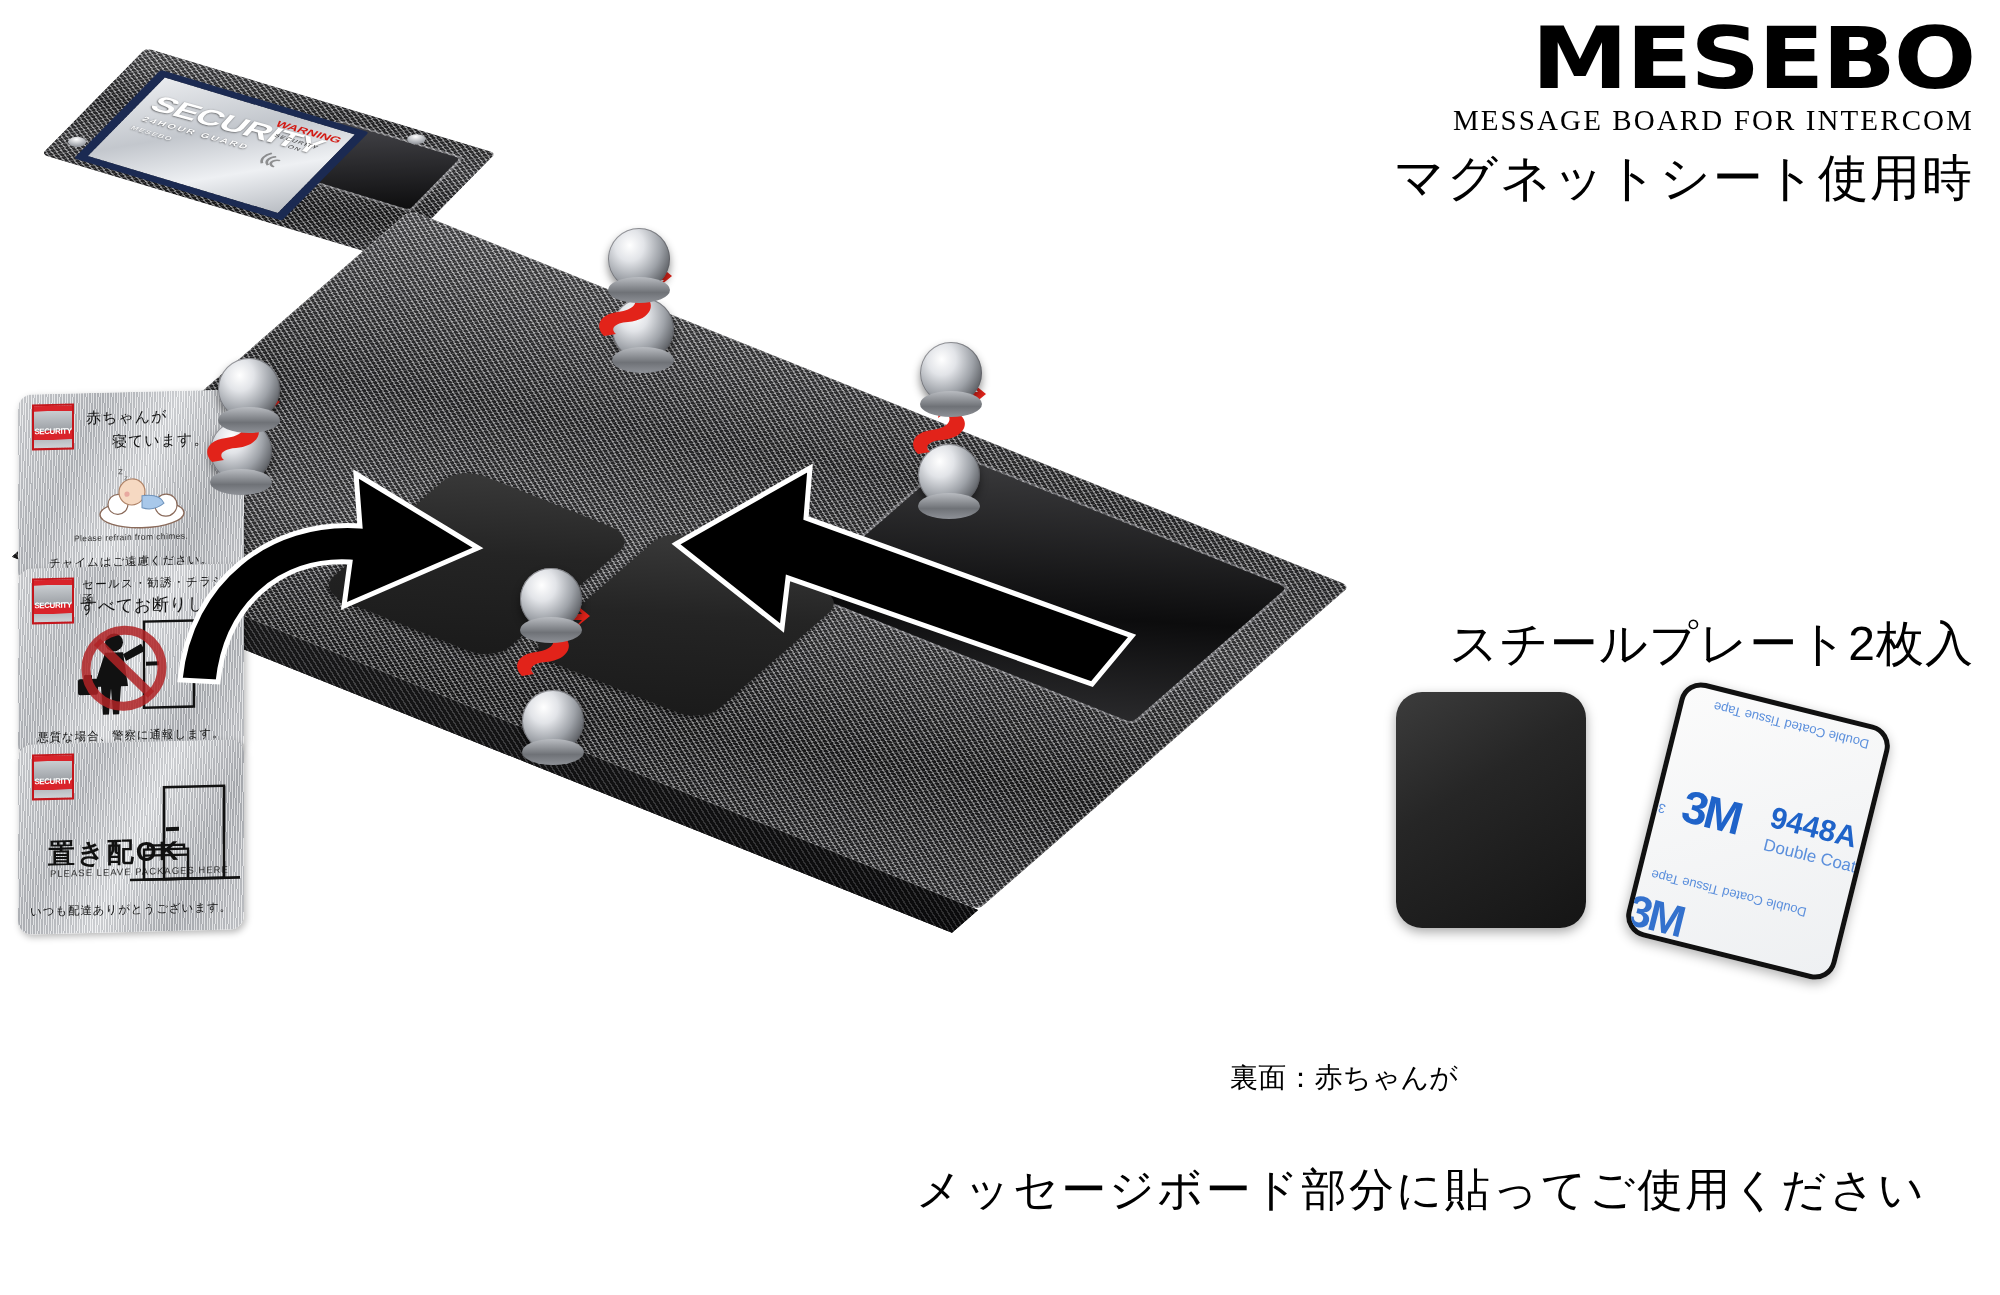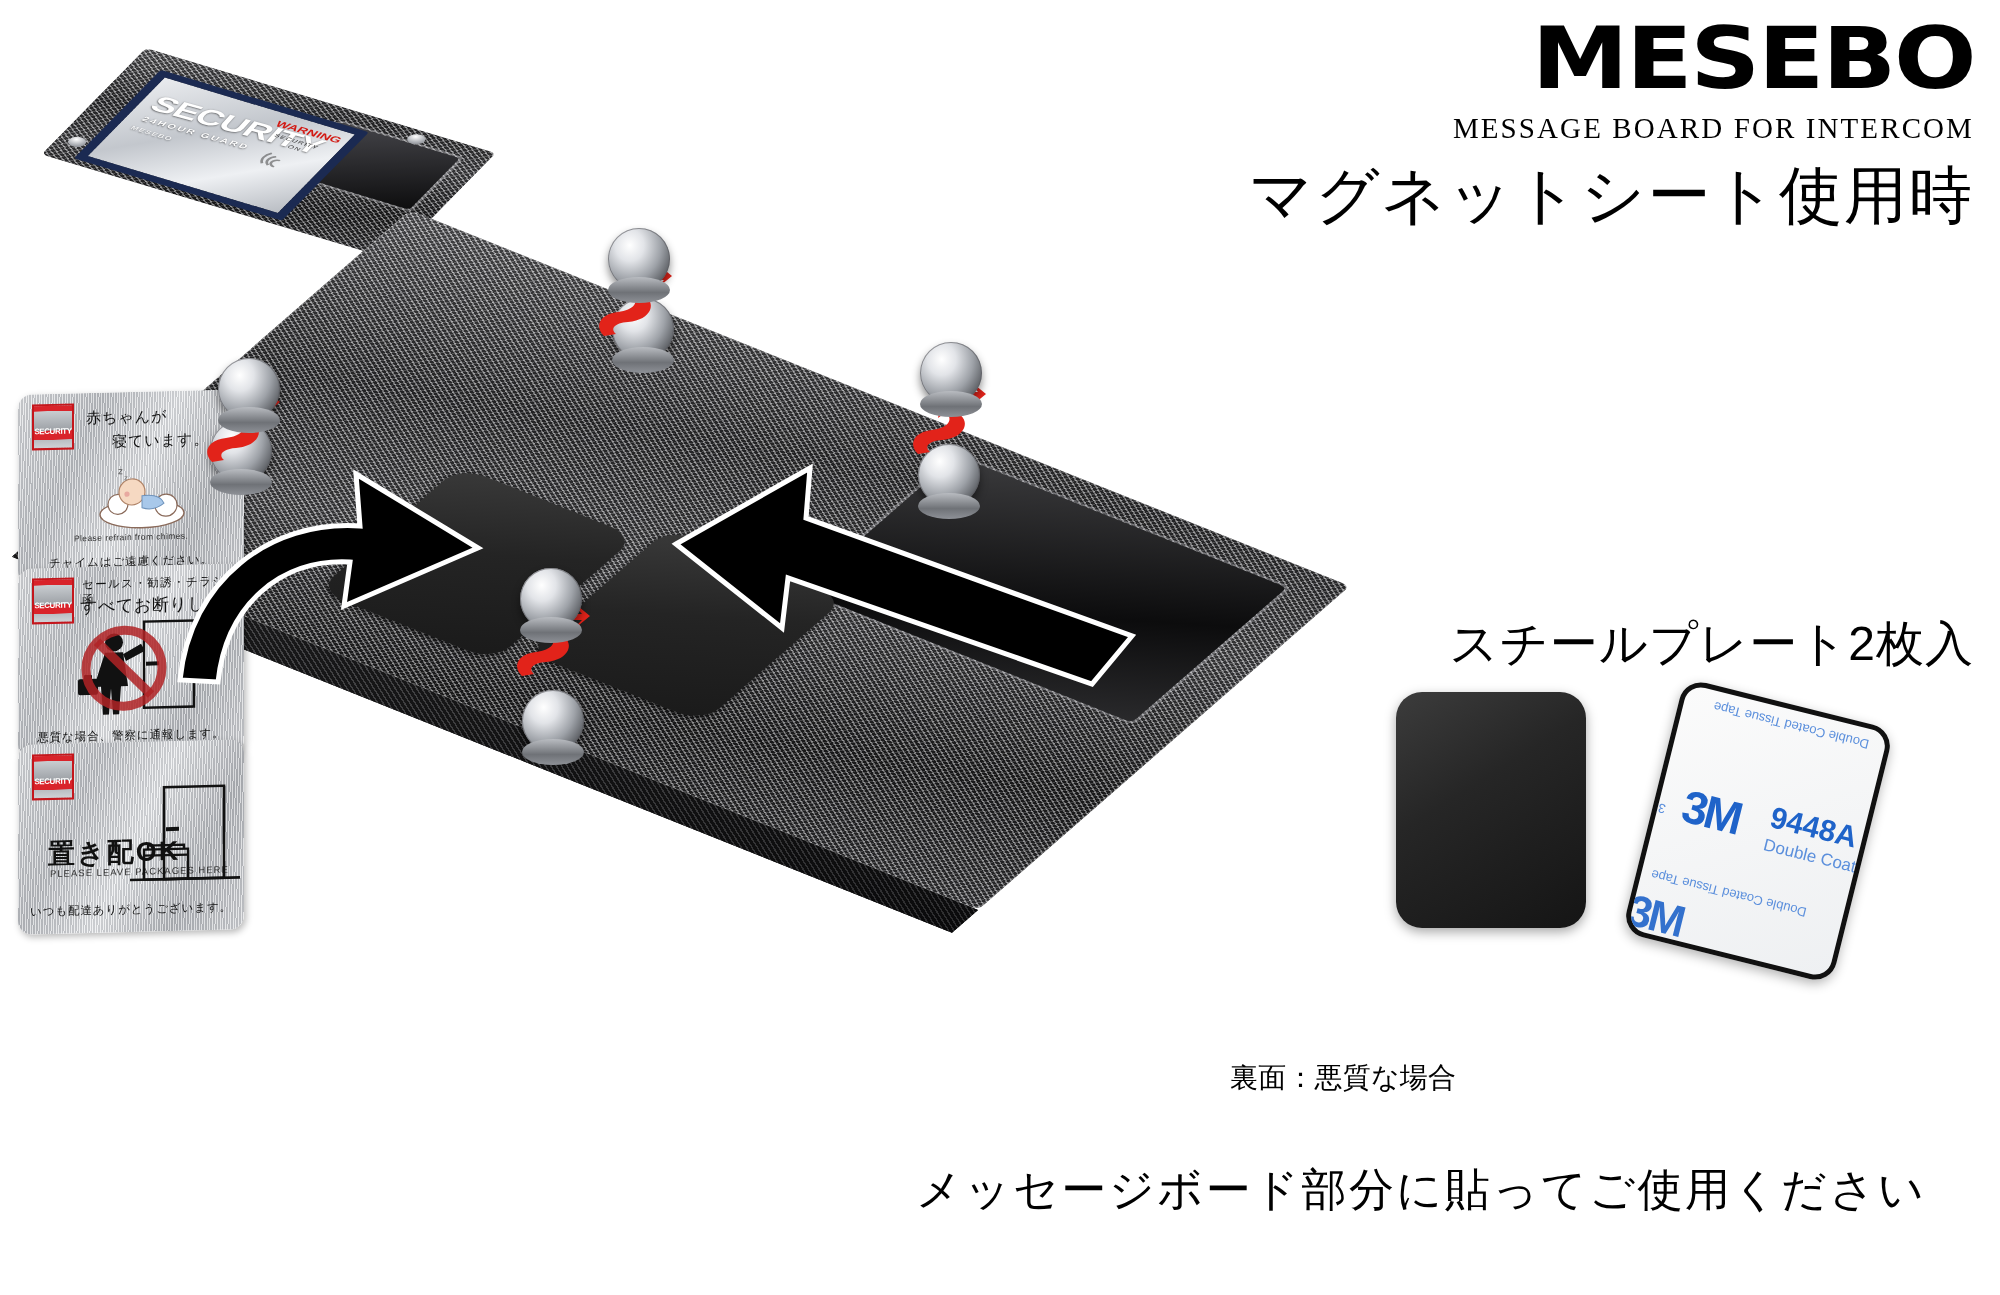--- a/index.html
+++ b/index.html
@@ -6,22 +6,22 @@
   body{width:2000px;height:1295px;position:relative;overflow:hidden;
        font-family:"Liberation Sans","DejaVu Sans",sans-serif;color:#000;}
   .abs{position:absolute;}
 
   
   #logo-block{right:26px;top:18px;text-align:right;}
   #logo-wordmark{font-family:"DejaVu Sans",sans-serif;font-weight:bold;
      font-size:86px;letter-spacing:-2px;line-height:0.95;
      transform:scaleX(1.13);transform-origin:right center;}
   #logo-sub{font-family:"Liberation Serif","DejaVu Serif",serif;
-     font-size:29px;letter-spacing:2.1px;margin-top:12px;white-space:nowrap;}
-  #logo-heading{font-size:63px;letter-spacing:2px;margin-top:8px;white-space:nowrap;}
+     font-size:29px;letter-spacing:2.1px;margin-top:4px;white-space:nowrap;}
+  #logo-heading{font-size:50px;letter-spacing:2px;margin-top:8px;white-space:nowrap;}
 
   
   #plate-heading{right:26px;top:612px;font-size:48px;letter-spacing:1px;white-space:nowrap;}
   #spec-block{left:1230px;top:1057px;font-size:28px;line-height:1.52;letter-spacing:0.2px;}
   #bottom-note{left:916px;top:1160px;
      font-family:"Liberation Serif","DejaVu Serif",serif;
      font-size:45px;line-height:1.34;letter-spacing:2.4px;}
 
   
   .cf{
@@ -276,18 +276,18 @@
   <div class="tape-txt tape-faint" style="left:30px;top:8px;font-size:13px;transform:rotate(180deg);">Double Coated Tissue Tape</div>
   <div class="tape-txt" style="left:24px;top:92px;font-size:46px;letter-spacing:-3px;">3M</div>
   <div class="tape-txt" style="left:112px;top:92px;font-size:30px;">9448A</div>
   <div class="tape-txt tape-faint" style="left:112px;top:128px;font-size:17px;font-weight:normal;">Double Coated Tissue Tape</div>
   <div class="tape-txt tape-faint" style="left:10px;top:186px;font-size:13px;transform:rotate(180deg);">Double Coated Tissue Tape</div>
   <div class="tape-txt" style="left:-4px;top:208px;font-size:44px;letter-spacing:-3px;opacity:.9;">3M</div>
   <div class="tape-txt tape-faint" style="left:-10px;top:120px;font-size:13px;transform:rotate(180deg);">3M</div>
 </div>
 
 <div class="abs" id="spec-block">
-  <div>裏面：悪質な場合</div>
+  <div>裏面：赤ちゃんが</div>
 </div>
 
 <div class="abs" id="bottom-note">
   <div>メッセージボード部分に貼ってご使用ください</div>
 </div>
 
 </body></html>

